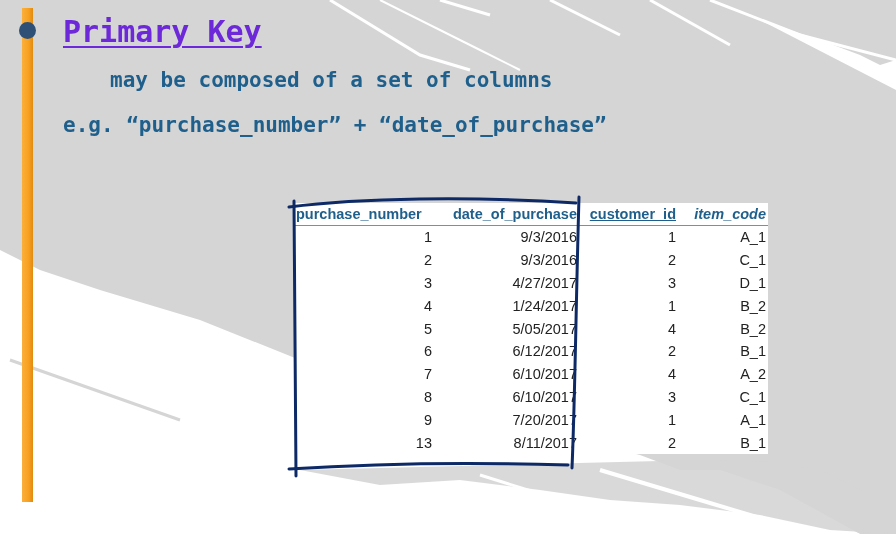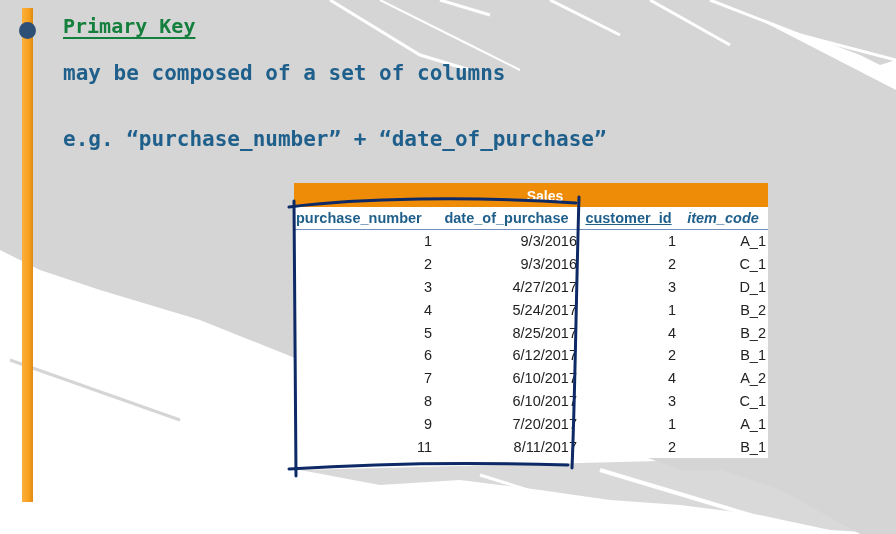--- a/index.html
+++ b/index.html
@@ -1,27 +1,27 @@
 <!DOCTYPE html>
 <html><head>
 <meta charset="utf-8">
 <style>
   html, body { margin: 0; padding: 0; }
   body { width: 896px; height: 534px; overflow: hidden; position: relative; background: #ffffff; font-family: "DejaVu Sans Mono", monospace; }
   .bg { position: absolute; left: 0; top: 0; width: 896px; height: 534px; }
   .vbar { position: absolute; left: 22px; top: 8px; width: 11px; height: 494px; background: linear-gradient(90deg, #fbb03b 0%, #f7a020 60%, #e08a10 100%); }
   .bullet { position: absolute; left: 19px; top: 22px; width: 17px; height: 17px; border-radius: 50%; background: #2e5077; }
-  .title { position: absolute; left: 63px; top: 14px; font-size: 20px; font-weight: bold; color: #15803d; text-decoration: underline; text-underline-offset: 4px; text-decoration-thickness: 2px; }
+  .title { position: absolute; left: 63px; top: 14px; font-size: 30px; font-weight: bold; color: #6d28d9; text-decoration: underline; text-underline-offset: 4px; text-decoration-thickness: 2px; }
   .line { position: absolute; left: 63px; font-size: 21px; font-weight: bold; color: #1f5f8b; white-space: pre; }
-  .line1 { top: 61px; }
-  .line2 { top: 113px; margin-top: 14px; }
+  .line1 { top: 68px; margin-left: 47px; }
+  .line2 { top: 113px; }
   .table-wrap { position: absolute; left: 294px; top: 183px; width: 474px; }
   .tbl-title { height: 24px; background: #ee8c07; color: #ffffff; font-family: "Liberation Sans", sans-serif; font-weight: bold; font-size: 14px; text-align: center; line-height: 26px; padding-left: 28px; }
-  table { border-collapse: collapse; width: 474px; background: #ffffff; font-family: "Liberation Sans", sans-serif; font-size: 14.5px; color: #222; }
-  th { color: #1f5f8b; font-weight: bold; font-size: 14.5px; height: 22px; padding: 0 2px; border-bottom: 1.5px solid #6f8fbf; white-space: nowrap; }
+  table { border-collapse: collapse; width: 474px; background: #ffffff; font-family: "Liberation Sans", sans-serif; font-size: 14.5px; color: #222; margin-top: 20px; }
+  th { color: #1f5f8b; font-weight: bold; font-size: 14.5px; height: 22px; text-align: right; padding: 0 2px; border-bottom: 1.5px solid #6f8fbf; white-space: nowrap; }
   th.first { text-align: left; }
   td { height: 22.8px; text-align: right; padding: 0 2px; white-space: nowrap; }
   .c1 { width: 136px; }
   .c2 { width: 141px; }
   .c3 { width: 95px; text-decoration: underline; }
   .c4 { width: 86px; font-style: italic; }
   .overlay { position: absolute; left: 0; top: 0; width: 896px; height: 534px; pointer-events: none; }
 </style>
 </head>
 <body>
@@ -43,21 +43,20 @@
 </svg>
 
 <div class="vbar"></div>
 <div class="bullet"></div>
 
 <div class="title">Primary Key</div>
 <div class="line line1">may be composed of a set of columns</div>
 <div class="line line2">e.g. “purchase_number” + “date_of_purchase”</div>
 
 <div class="table-wrap">
-  <div class="tbl-title">Sales</div>
   <table>
     <thead>
       <tr>
         <th class="c1 first">purchase_number</th>
         <th class="c2">date_of_purchase</th>
         <th class="c3">customer_id</th>
         <th class="c4">item_code</th>
       </tr>
     </thead>
     <tbody>
@@ -74,27 +73,27 @@
           <td>C_1</td>
         </tr>
       <tr>
           <td>3</td>
           <td>4/27/2017</td>
           <td>3</td>
           <td>D_1</td>
         </tr>
       <tr>
           <td>4</td>
-          <td>5/24/2017</td>
+          <td>1/24/2017</td>
           <td>1</td>
           <td>B_2</td>
         </tr>
       <tr>
           <td>5</td>
-          <td>8/25/2017</td>
+          <td>5/05/2017</td>
           <td>4</td>
           <td>B_2</td>
         </tr>
       <tr>
           <td>6</td>
           <td>6/12/2017</td>
           <td>2</td>
           <td>B_1</td>
         </tr>
       <tr>
@@ -109,21 +108,21 @@
           <td>3</td>
           <td>C_1</td>
         </tr>
       <tr>
           <td>9</td>
           <td>7/20/2017</td>
           <td>1</td>
           <td>A_1</td>
         </tr>
       <tr>
-          <td>11</td>
+          <td>13</td>
           <td>8/11/2017</td>
           <td>2</td>
           <td>B_1</td>
         </tr>
     </tbody>
   </table>
 </div>
 
 <svg class="overlay" viewBox="0 0 896 534" xmlns="http://www.w3.org/2000/svg">
   <g stroke="#0d2a66" stroke-width="3" fill="none" stroke-linecap="round">

